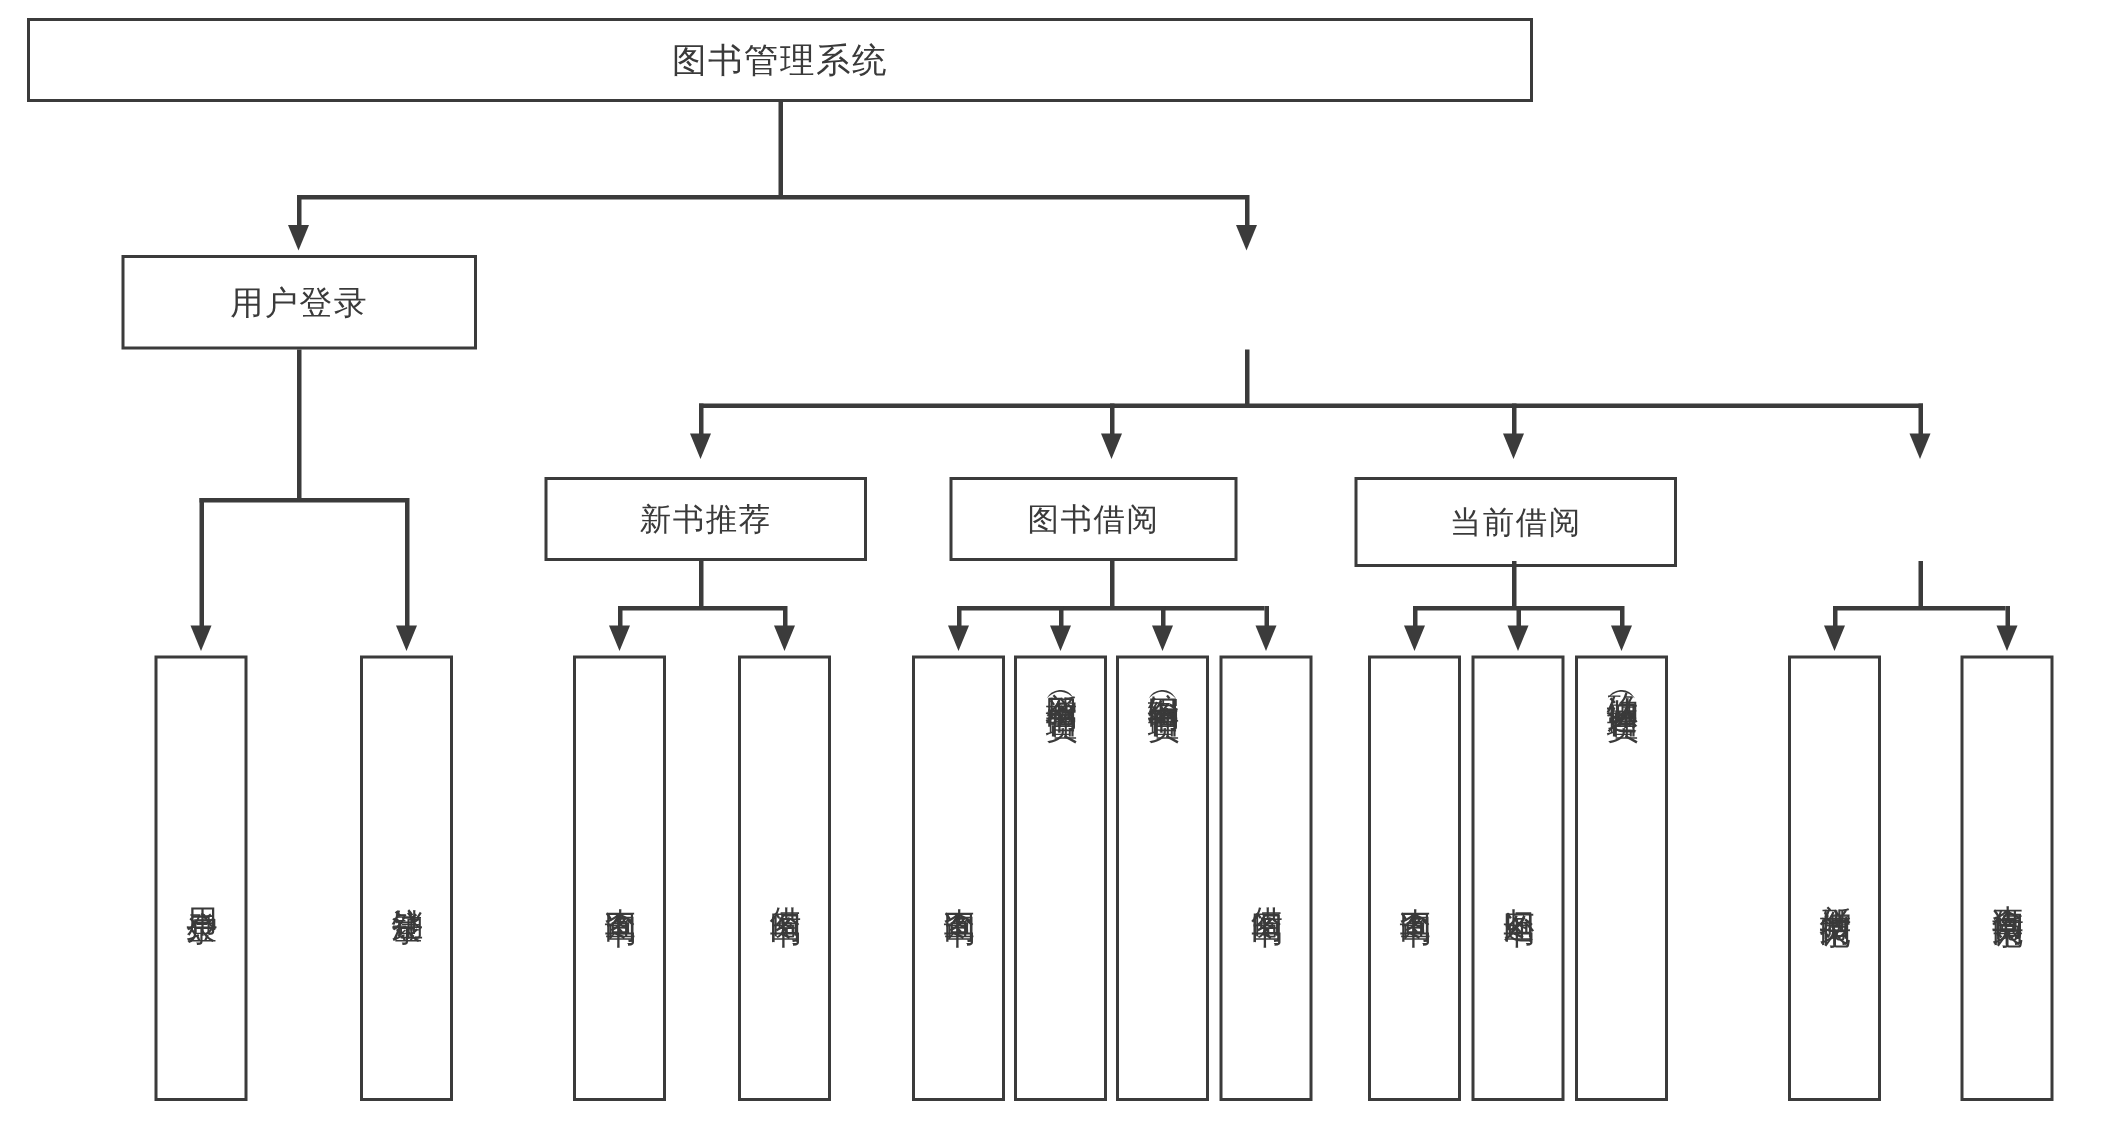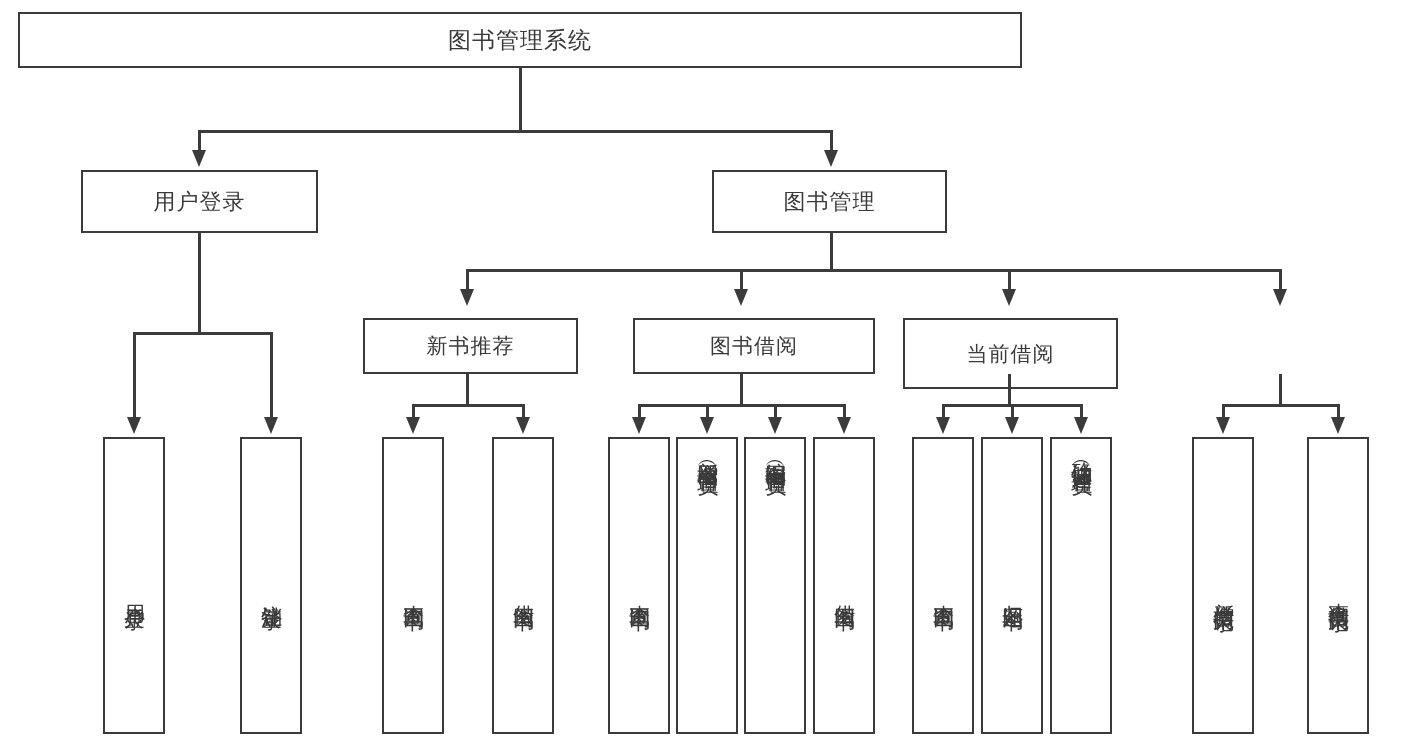--- a/index.html
+++ b/index.html
@@ -99,23 +99,20 @@
   <div class="hline" style="left:198px;top:130px;width:634px;"></div>
 
   <div class="vline" style="left:198px;top:130px;height:22px;"></div>
   <div class="arrow" style="left:192px;top:150px;"></div>
   <div class="vline" style="left:830px;top:130px;height:22px;"></div>
   <div class="arrow" style="left:824px;top:150px;"></div>
 
   <div class="node lvl1" style="left:81px;top:170px;width:237px;height:63px;">
     <span>用户登录</span>
   </div>
-  <div class="node lvl1" style="left:712px;top:170px;width:235px;height:63px;">
-    <span>图书管理</span>
-  </div>
 
   <div class="vline" style="left:198px;top:233px;height:101px;"></div>
   <div class="hline" style="left:133px;top:332px;width:137px;"></div>
   <div class="vline" style="left:133px;top:332px;height:87px;"></div>
   <div class="arrow" style="left:127px;top:417px;"></div>
   <div class="vline" style="left:270px;top:332px;height:87px;"></div>
   <div class="arrow" style="left:264px;top:417px;"></div>
 
   <div class="vline" style="left:830px;top:233px;height:38px;"></div>
   <div class="hline" style="left:466px;top:269px;width:816px;"></div>
@@ -124,24 +121,24 @@
   <div class="vline" style="left:740px;top:269px;height:22px;"></div>
   <div class="arrow" style="left:734px;top:289px;"></div>
   <div class="vline" style="left:1008px;top:269px;height:22px;"></div>
   <div class="arrow" style="left:1002px;top:289px;"></div>
   <div class="vline" style="left:1279px;top:269px;height:22px;"></div>
   <div class="arrow" style="left:1273px;top:289px;"></div>
 
   <div class="node lvl2" style="left:363px;top:318px;width:215px;height:56px;">
     <span>新书推荐</span>
   </div>
-  <div class="node lvl2" style="left:633px;top:318px;width:242px;height:56px;">
+  <div class="node lvl2" style="left:633px;top:318px;width:192px;height:56px;">
     <span>图书借阅</span>
   </div>
-  <div class="node lvl2" style="left:903px;top:318px;width:215px;height:71px;">
+  <div class="node lvl2" style="left:903px;top:318px;width:215px;height:60px;">
     <span>当前借阅</span>
   </div>
 
   <div class="vline" style="left:466px;top:374px;height:32px;"></div>
   <div class="hline" style="left:412px;top:404px;width:110px;"></div>
   <div class="vline" style="left:412px;top:404px;height:15px;"></div>
   <div class="arrow" style="left:406px;top:417px;"></div>
   <div class="vline" style="left:522px;top:404px;height:15px;"></div>
   <div class="arrow" style="left:516px;top:417px;"></div>
 

